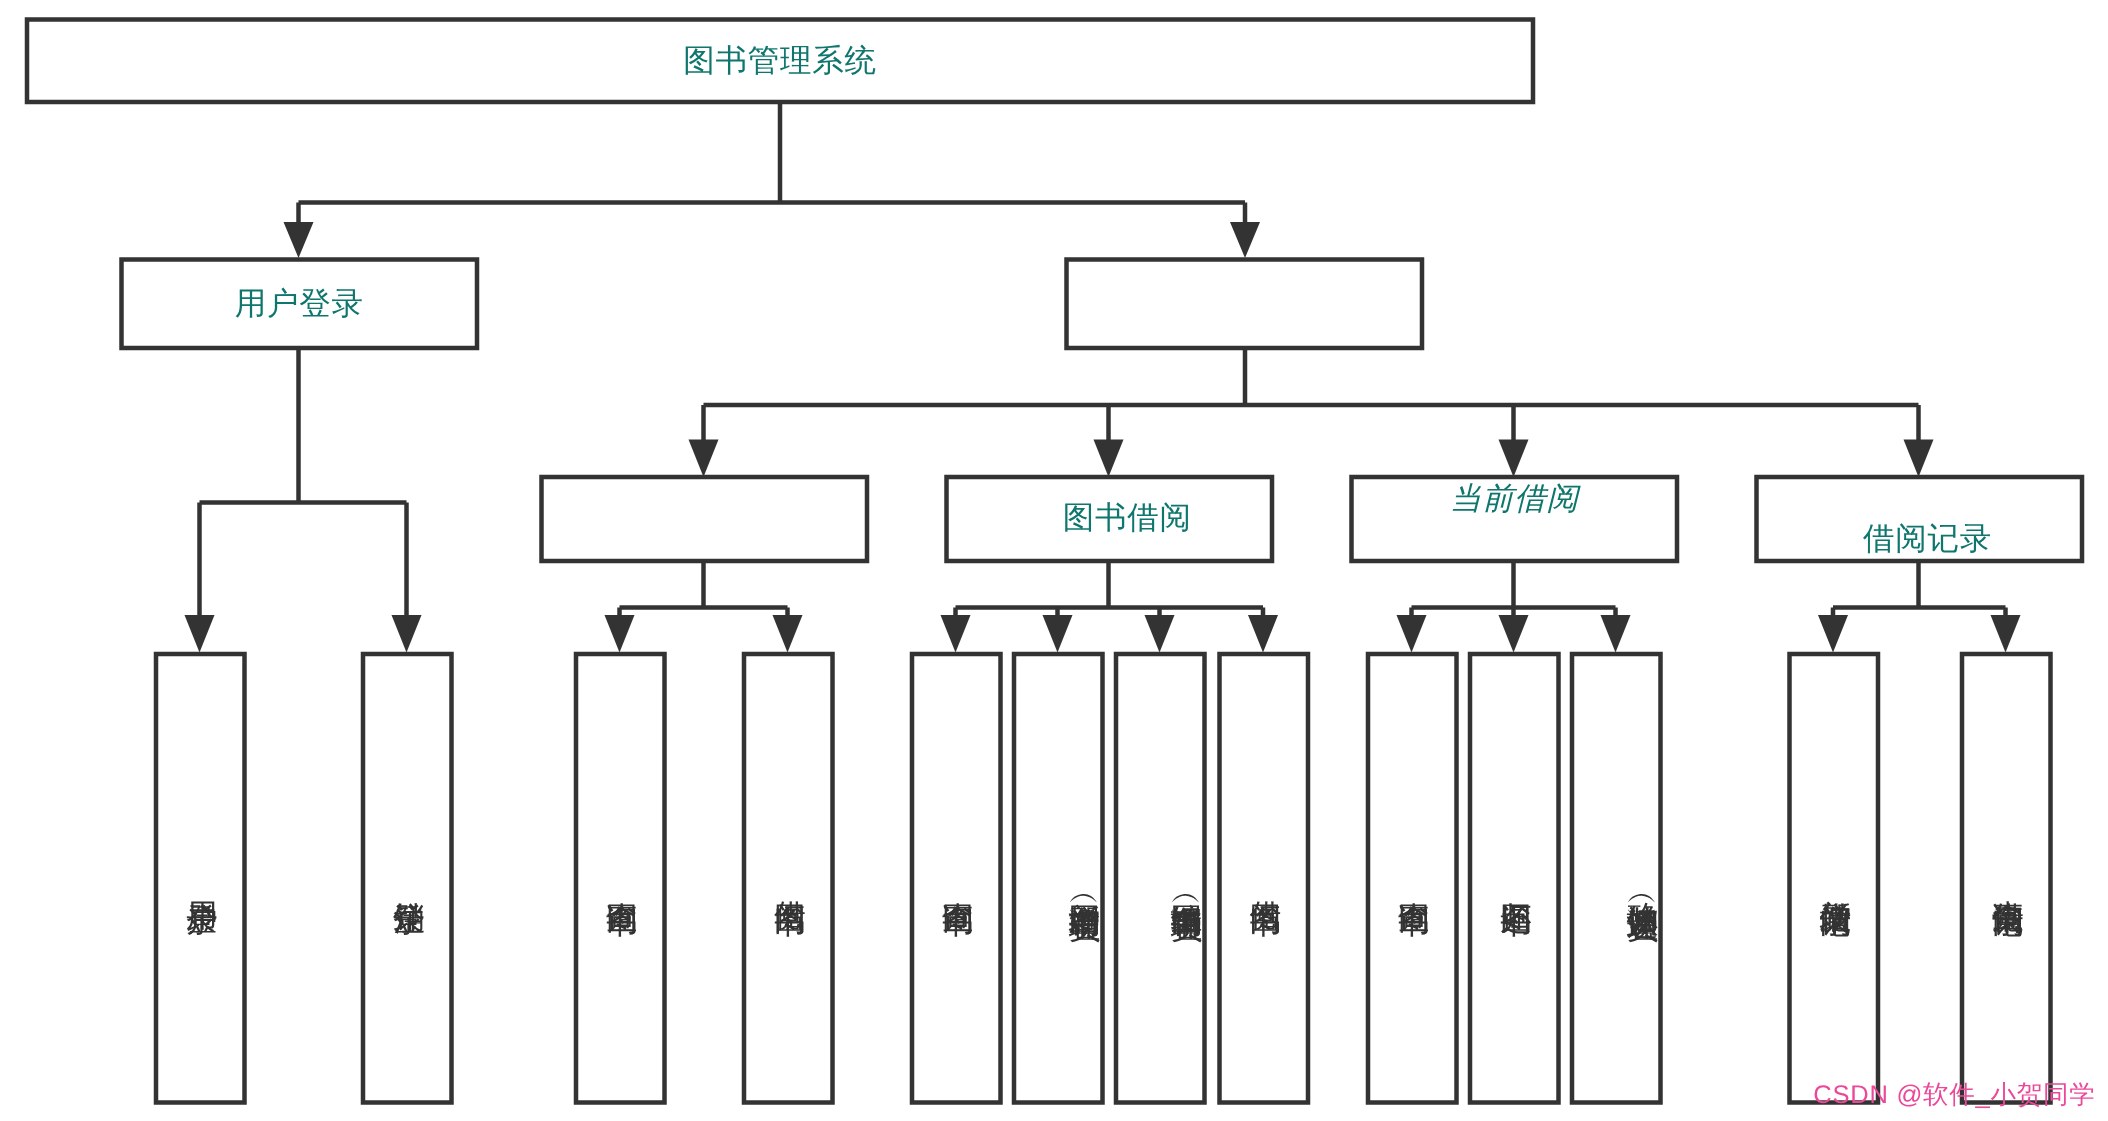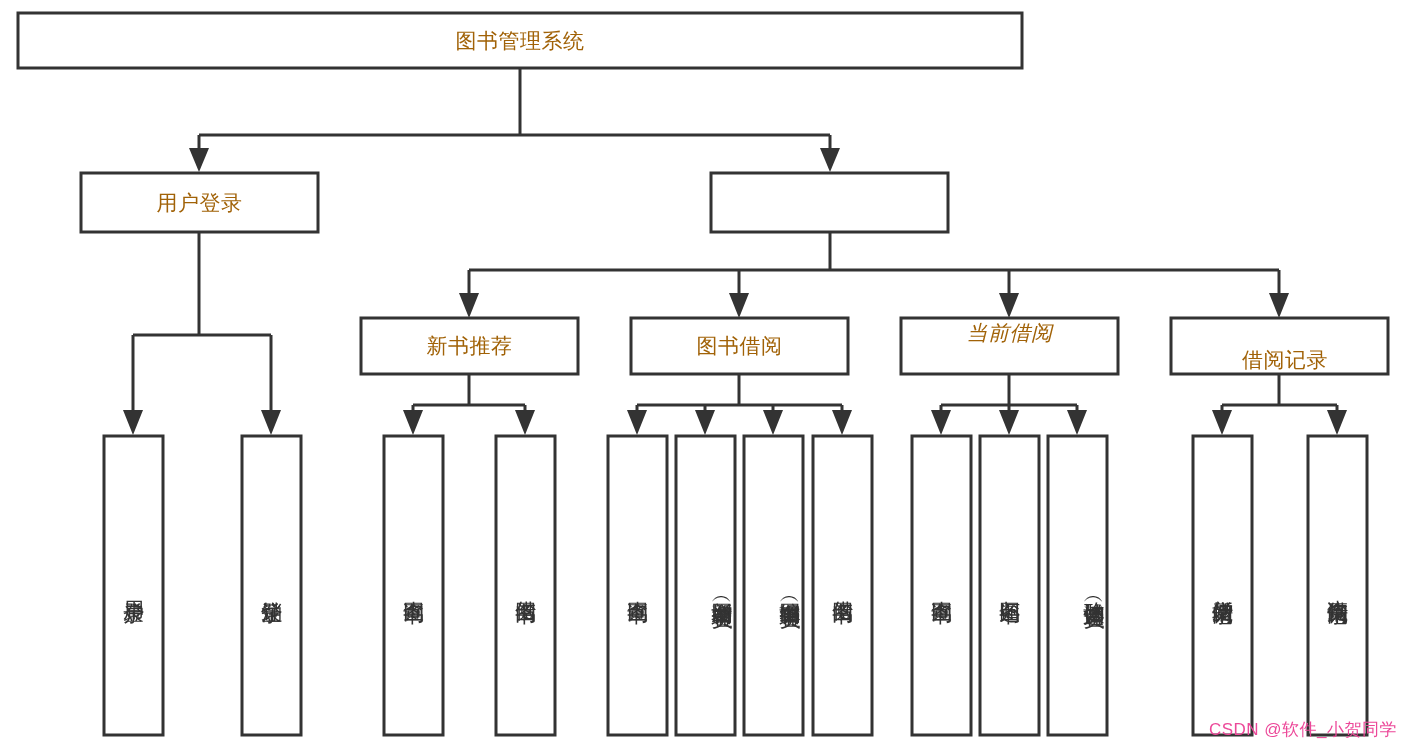--- a/index.html
+++ b/index.html
@@ -39,21 +39,21 @@
   }
   .arrow-head {
     fill: #333333;
     stroke: none;
   }
   .node-label-h {
     position: absolute;
     display: flex;
     align-items: center;
     justify-content: center;
-    color: #a16207;
+    color: #0f766e;
     font-size: 21px;
     line-height: 1.2;
     letter-spacing: 0.5px;
     white-space: nowrap;
     pointer-events: none;
     text-align: center;
   }
   .node-label-v {
     position: absolute;
     display: flex;
@@ -175,22 +175,21 @@
 
     <rect class="node-box" x="1193" y="436" width="59" height="299"></rect>
     <rect class="node-box" x="1308" y="436" width="59" height="299"></rect>
 
   </svg>
 
   <div class="node-label-h" style="left:18px; top:13px; width:1004px; height:55px;">图书管理系统</div>
 
   <div class="node-label-h" style="left:81px; top:173px; width:237px; height:59px;">用户登录</div>
 
-  <div class="node-label-h" style="left:361px; top:318px; width:217px; height:56px;">新书推荐</div>
-  <div class="node-label-h" style="left:631px; top:318px; width:217px; height:56px;">图书借阅</div>
+  <div class="node-label-h" style="left:631px; top:318px; width:217px; height:56px;padding-left:12px;">图书借阅</div>
   <div class="node-label-h" style="left:901px; top:305px; width:217px; height:56px;font-style:italic;">当前借阅</div>
   <div class="node-label-h" style="left:1171px; top:332px; width:176px; height:56px;margin-left:26px;">借阅记录</div>
 
   <div class="node-label-v align-mid" style="left:104px; top:436px; width:59px; height:299px;">用户登录</div>
   <div class="node-label-v align-mid" style="left:242px; top:436px; width:59px; height:299px;">注销登录</div>
 
   <div class="node-label-v align-mid" style="left:384px; top:436px; width:59px; height:299px;">查询图书</div>
   <div class="node-label-v align-mid" style="left:496px; top:436px; width:59px; height:299px;">借阅图书</div>
 
   <div class="node-label-v align-mid" style="left:608px; top:436px; width:59px; height:299px;">查询图书</div>

